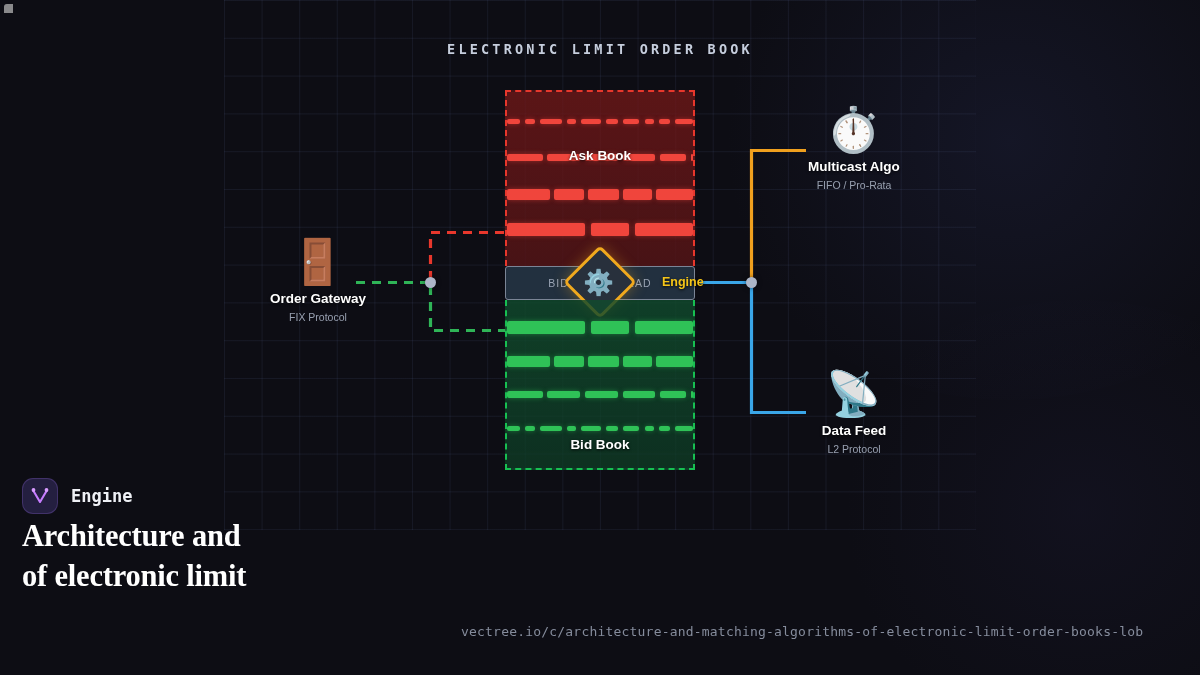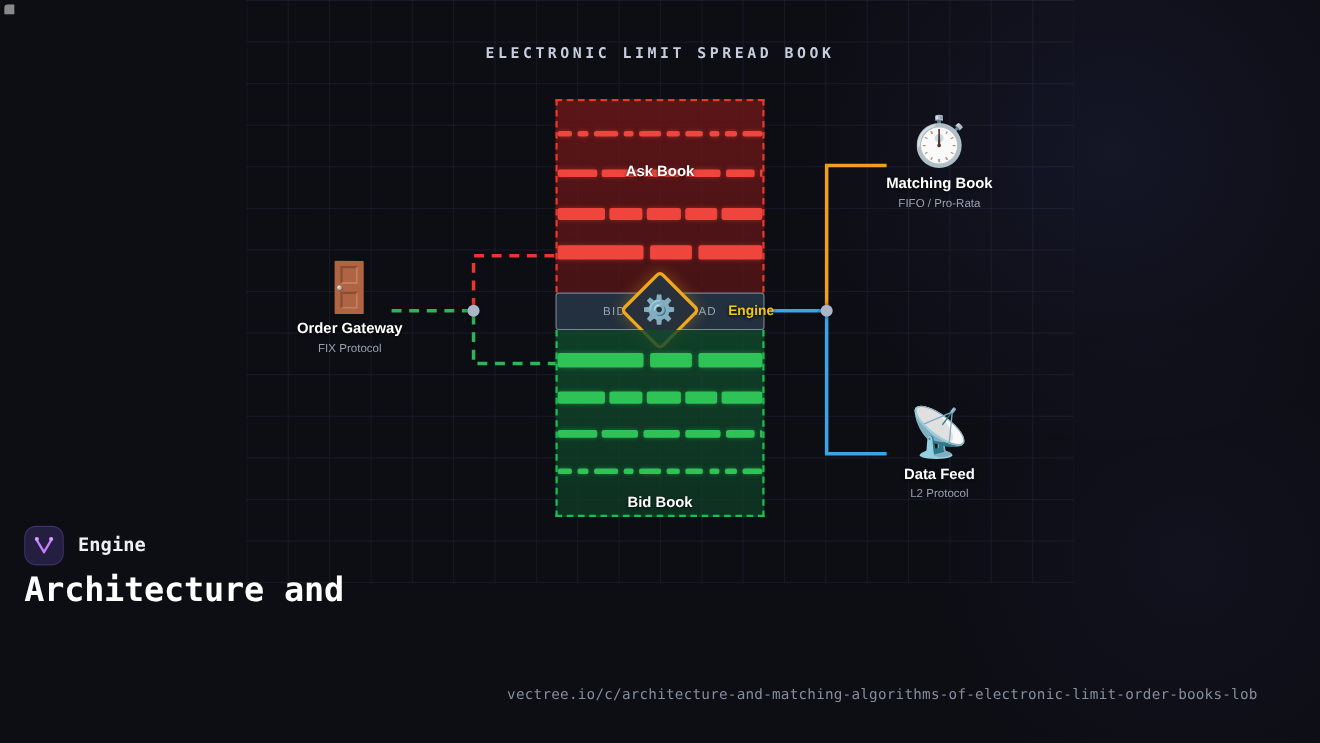--- a/index.html
+++ b/index.html
@@ -50,21 +50,21 @@
   .seg { height:100%; border-radius:2px; }
   .ask .seg { background:#f0453c; box-shadow:0 0 5px rgba(240,69,60,0.45); }
   .bid .seg { background:#2fc257; box-shadow:0 0 5px rgba(47,194,87,0.45); }
 
   .bookLabel {
     position:absolute; width:100%; text-align:center;
     color:#ffffff; font-size:13.5px; font-weight:700;
     text-shadow:0 1px 3px rgba(0,0,0,0.85);
   }
   #askLabel { top:148px; }
-  #bidLabel { top:449px; }
+  #bidLabel { top:437px; }
   #askMarker { left:582px; top:108px;
     background:linear-gradient(145deg,#f4564a 0%,#e8372c 100%);
     box-shadow:0 2px 8px rgba(0,0,0,0.5); }
   #askMarker::after { content:""; position:absolute; left:4px; top:4px; width:9px; height:9px;
     border-radius:3px 0 0 0; background:rgba(255,255,255,0.30); }
   #bidMarker { left:582px; top:410px;
     background:linear-gradient(145deg,#a8cc56 0%,#8fbb3e 100%);
     box-shadow:0 2px 8px rgba(0,0,0,0.5); }
   #bidMarker::after { content:""; position:absolute; left:4px; top:4px; width:9px; height:9px;
     border-radius:3px 0 0 0; background:rgba(255,255,255,0.30); }
@@ -118,37 +118,37 @@
     background:#241f40; display:flex; align-items:center; justify-content:center;
     border:1px solid rgba(170,120,255,0.22); }
   #brandName { color:#eef0f5; font-size:17px; font-weight:700;
     font-family:"DejaVu Sans Mono", monospace; }
 
   #headline {
     position:absolute; left:22px; top:517px; width:470px;
     color:#ffffff; font-size:30.5px; font-weight:700; line-height:1.30;
     font-family:"DejaVu Sans Mono", monospace; letter-spacing:-0.2px;
   }
-  #headline .hl { display:block; white-space:pre; }
+  #headline .hl { display:block; white-space:pre;font-family:Liberation Serif, serif; }
 
   #urlFooter {
     position:absolute; left:461px; top:624px;
     color:#858c9c; font-size:13px; letter-spacing:0.2px;
     font-family:"DejaVu Sans Mono", monospace;
   }
 </style>
 </head>
 <body>
 
 <div class="glow-a"></div>
 <div class="glow-b"></div>
 
 <div id="canvas"></div>
 
-<div id="canvasTitle">ELECTRONIC LIMIT SPREAD BOOK</div>
+<div id="canvasTitle">ELECTRONIC LIMIT ORDER BOOK</div>
 
 <svg id="wires" viewBox="0 0 1200 675">
 
   <path d="M 356 282.5 L 427 282.5" fill="none" stroke="#2fb457" stroke-width="3.2" stroke-dasharray="9 7" stroke-linecap="butt"></path>
 
   <path d="M 430.5 280 L 430.5 232.5 L 507 232.5" fill="none" stroke="#e8372c" stroke-width="3.2" stroke-dasharray="9 7" stroke-linecap="butt"></path>
 
   <path d="M 430.5 286 L 430.5 330.5 L 507 330.5" fill="none" stroke="#2fb457" stroke-width="3.2" stroke-dasharray="9 7" stroke-linecap="butt"></path>
 
   <path d="M 700 282.5 L 752 282.5" fill="none" stroke="#3aa6e8" stroke-width="3.2" stroke-linecap="butt"></path>
@@ -288,21 +288,21 @@
 <div class="hub" id="hubRight"></div>
 
 <div class="node" id="nodeGateway">
   <div class="nodeIcon">🚪</div>
   <div class="nodeTitle">Order Gateway</div>
   <div class="nodeSub">FIX Protocol</div>
 </div>
 
 <div class="node" id="nodeMatching">
   <div class="nodeIcon">⏱️</div>
-  <div class="nodeTitle">Matching Book</div>
+  <div class="nodeTitle">Multicast Algo</div>
   <div class="nodeSub">FIFO / Pro-Rata</div>
 </div>
 
 <div class="node" id="nodeFeed">
   <div class="nodeIcon">📡</div>
   <div class="nodeTitle">Data Feed</div>
   <div class="nodeSub">L2 Protocol</div>
 </div>
 
 <div id="brandRow">
@@ -311,15 +311,16 @@
       <path d="M4.5 6 L11 17 L17.5 6" fill="none" stroke="#c77dff" stroke-width="2.1" stroke-linecap="round" stroke-linejoin="round"></path>
       <circle cx="4.5" cy="5" r="1.9" fill="#d89bff"></circle>
       <circle cx="17.5" cy="5" r="1.9" fill="#d89bff"></circle>
     </svg>
   </div>
   <div id="brandName">Engine</div>
 </div>
 
 <div id="headline">
   <span class="hl">Architecture and</span>
+  <span class="hl">of electronic limit</span>
 </div>
 
 <div id="urlFooter">vectree.io/c/architecture-and-matching-algorithms-of-electronic-limit-order-books-lob</div>
 
 </body></html>

